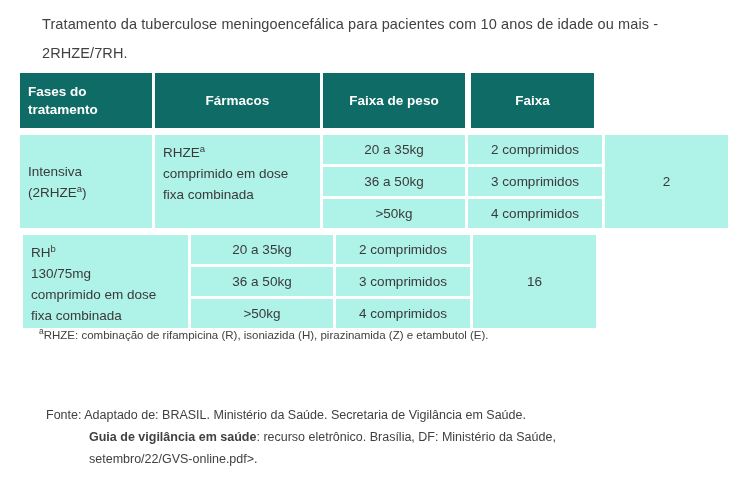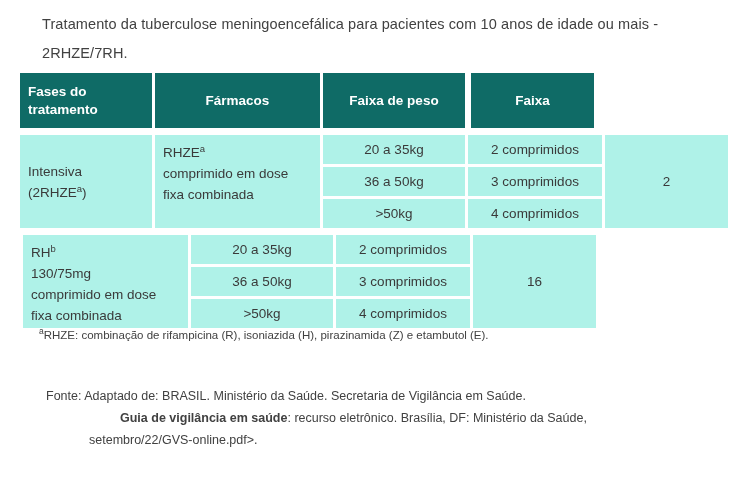--- a/index.html
+++ b/index.html
@@ -120,28 +120,28 @@
     line-height: 19px;
     color: #414141;
     margin-left: 21px;
   }
   .footnotes sup { font-size: 8.5px; }
 
   
   .source {
     position: absolute;
     left: 46px;
-    top: 385px;
+    top: 404px;
     width: 660px;
     font-size: 12.5px;
     line-height: 22px;
     color: #414141;
   }
   .source .indent { padding-left: 43px; }
-  .source b { font-weight: bold; margin-left: 31px; }
+  .source b { font-weight: bold; }
 </style>
 </head>
 <body>
 
 <div class="title">Tratamento da tuberculose meningoencefálica para pacientes com 10 anos de idade ou mais - 2RHZE/7RH.</div>
 
 <div class="table">
 
   <div class="row hdr-row">
     <div class="hdr left col-fase">Fases do tratamento</div>

